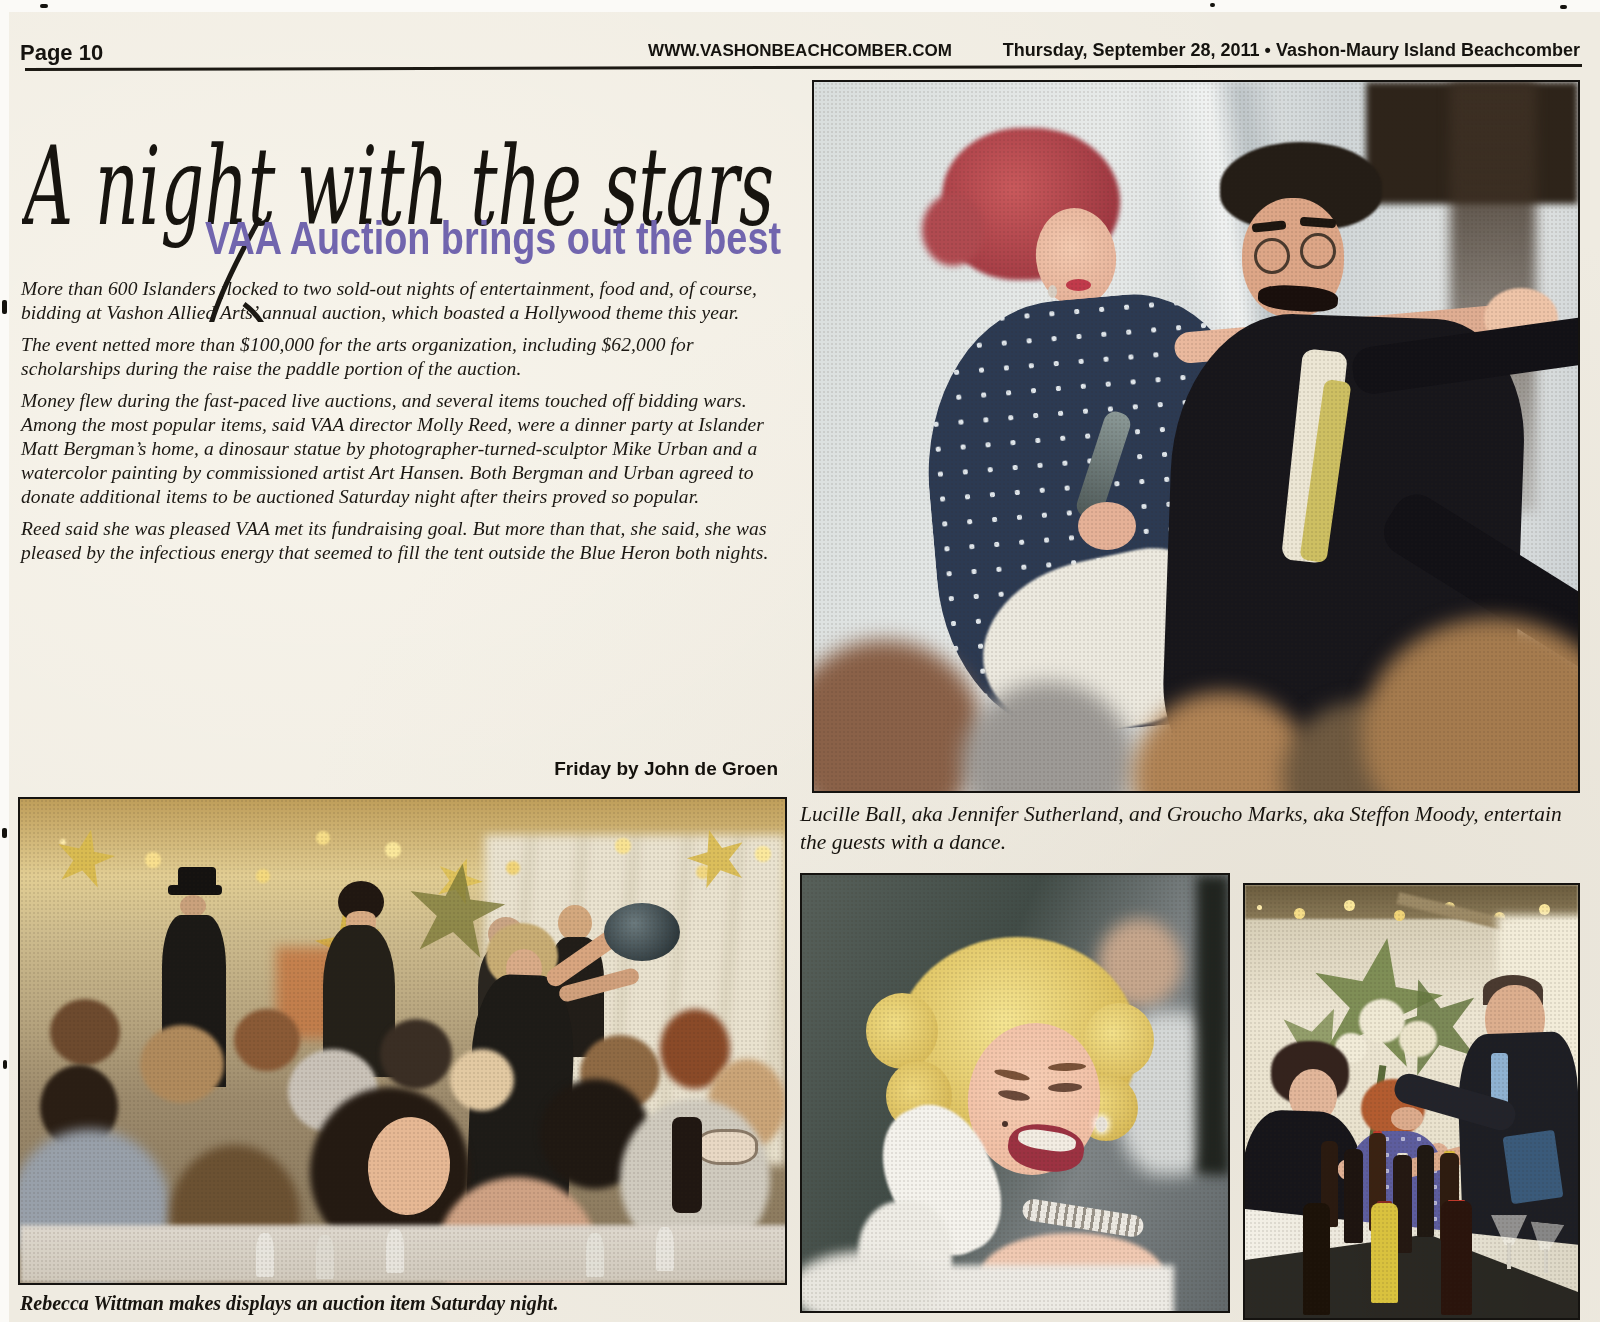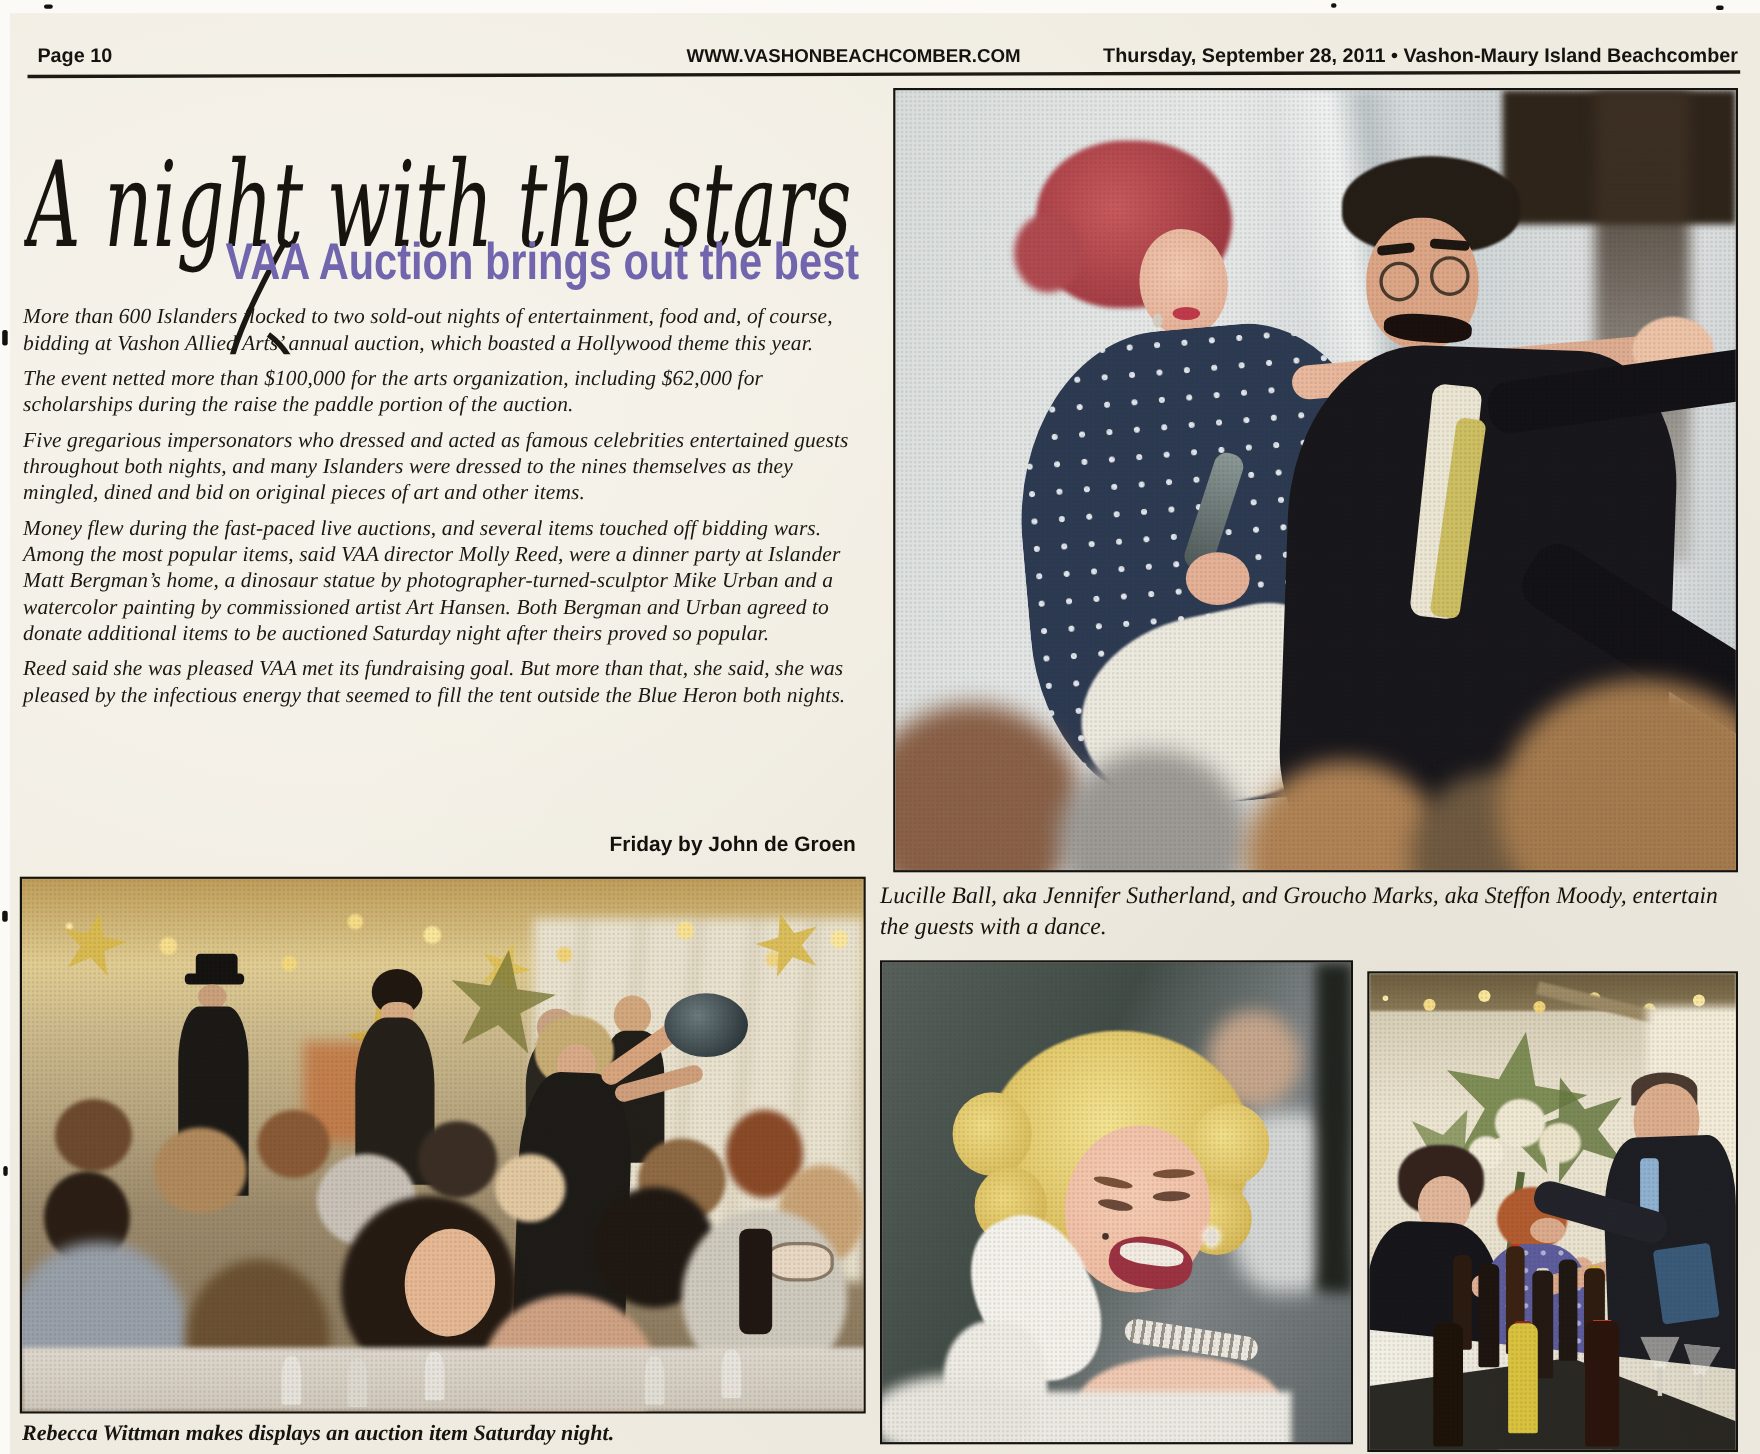--- a/index.html
+++ b/index.html
@@ -30,38 +30,37 @@
 
   <div class="s edge" style="left:0;top:0;width:1600px;height:12px;"></div>
   <div class="s edge" style="left:0;top:0;width:9px;height:1322px;"></div>
   <div class="s speck" style="left:40px;top:4px;width:8px;height:4px;"></div>
   <div class="s speck" style="left:1210px;top:3px;width:5px;height:4px;"></div>
   <div class="s speck" style="left:1560px;top:5px;width:7px;height:4px;"></div>
   <div class="s speck" style="left:2px;top:300px;width:5px;height:14px;"></div>
   <div class="s speck" style="left:2px;top:828px;width:5px;height:10px;"></div>
   <div class="s speck" style="left:3px;top:1060px;width:4px;height:9px;"></div>
 
-  <div class="s mast" style="left:34px;top:40px;font-size:18px;">Page 10</div>
-  <div class="s mast" style="left:476px;top:41px;width:600px;text-align:center;font-size:17px;">WWW.VASHONBEACHCOMBER.COM</div>
+  <div class="s mast" style="left:20px;top:40px;font-size:22px;">Page 10</div>
+  <div class="s mast" style="left:500px;top:41px;width:600px;text-align:center;font-size:17px;">WWW.VASHONBEACHCOMBER.COM</div>
   <div class="s mast" style="left:980px;top:40px;width:600px;text-align:right;font-size:18px;">Thursday, September 28, 2011 • Vashon-Maury Island Beachcomber</div>
   <div class="s rule" style="left:25px;top:66px;width:1557px;height:3px;transform:rotate(-0.15deg);"></div>
 
   <svg class="s" style="left:22px;top:72px;" width="766" height="250">
     <path d="M 238 146 C 180 250, 165 305, 214 312 C 262 318, 258 258, 222 232" stroke="#1b1813" stroke-width="5" fill="none"></path>
     <text x="2" y="152" font-family="DejaVu Serif, serif" font-style="italic" font-size="108" fill="#17140f" textLength="750" lengthAdjust="spacingAndGlyphs">A night with the stars</text>
   </svg>
 
   <svg class="s" style="left:203px;top:208px;" width="584" height="60">
     <text x="2" y="46" font-family="Liberation Sans, sans-serif" font-weight="bold" font-size="47" fill="#7165ae" textLength="576" lengthAdjust="spacingAndGlyphs">VAA Auction brings out the best</text>
   </svg>
 
   <div class="s bodycopy" style="left:21px;top:277px;width:766px;">
     <p>More than 600 Islanders flocked to two sold-out nights of entertainment, food and, of course, bidding at Vashon Allied Arts’ annual auction, which boasted a Hollywood theme this year.</p>
     <p>The event netted more than $100,000 for the arts organization, including $62,000 for scholarships during the raise the paddle portion of the auction.</p>
-    <p>Five gregarious impersonators who dressed and acted as famous celebrities entertained guests throughout both nights, and many Islanders were dressed to the nines themselves as they mingled, dined and bid on original pieces of art and other items.</p>
     <p>Money flew during the fast-paced live auctions, and several items touched off bidding wars. Among the most popular items, said VAA director Molly Reed, were a dinner party at Islander Matt Bergman’s home, a dinosaur statue by photographer-turned-sculptor Mike Urban and a watercolor painting by commissioned artist Art Hansen. Both Bergman and Urban agreed to donate additional items to be auctioned Saturday night after theirs proved so popular.</p>
     <p>Reed said she was pleased VAA met its fundraising goal. But more than that, she said, she was pleased by the infectious energy that seemed to fill the tent outside the Blue Heron both nights.</p>
   </div>
   <div class="s credit" style="left:21px;top:758px;width:757px;">Friday by John de Groen</div>
 
   <figure class="ph" style="left:812px;top:80px;width:768px;height:713px;margin:0;
     background:linear-gradient(100deg,#d9dedd,#e7eae9 35%,#cfd5d7 60%,#e2e5e4 80%,#c8ced1);">
     <div class="s" style="left:390px;top:0;width:120px;height:709px;background:linear-gradient(to right,transparent,#f5f7f6 45%,#b6bec2 70%,transparent);transform:skewX(8deg);filter:blur(5px);opacity:.85;"></div>
     <div class="s" style="right:0;top:0;width:212px;height:122px;background:#2e241a;filter:blur(3px);"></div>
     <div class="s" style="right:42px;top:0;width:86px;height:430px;background:linear-gradient(#3c2f23,rgba(90,74,60,.2));filter:blur(6px);"></div>

